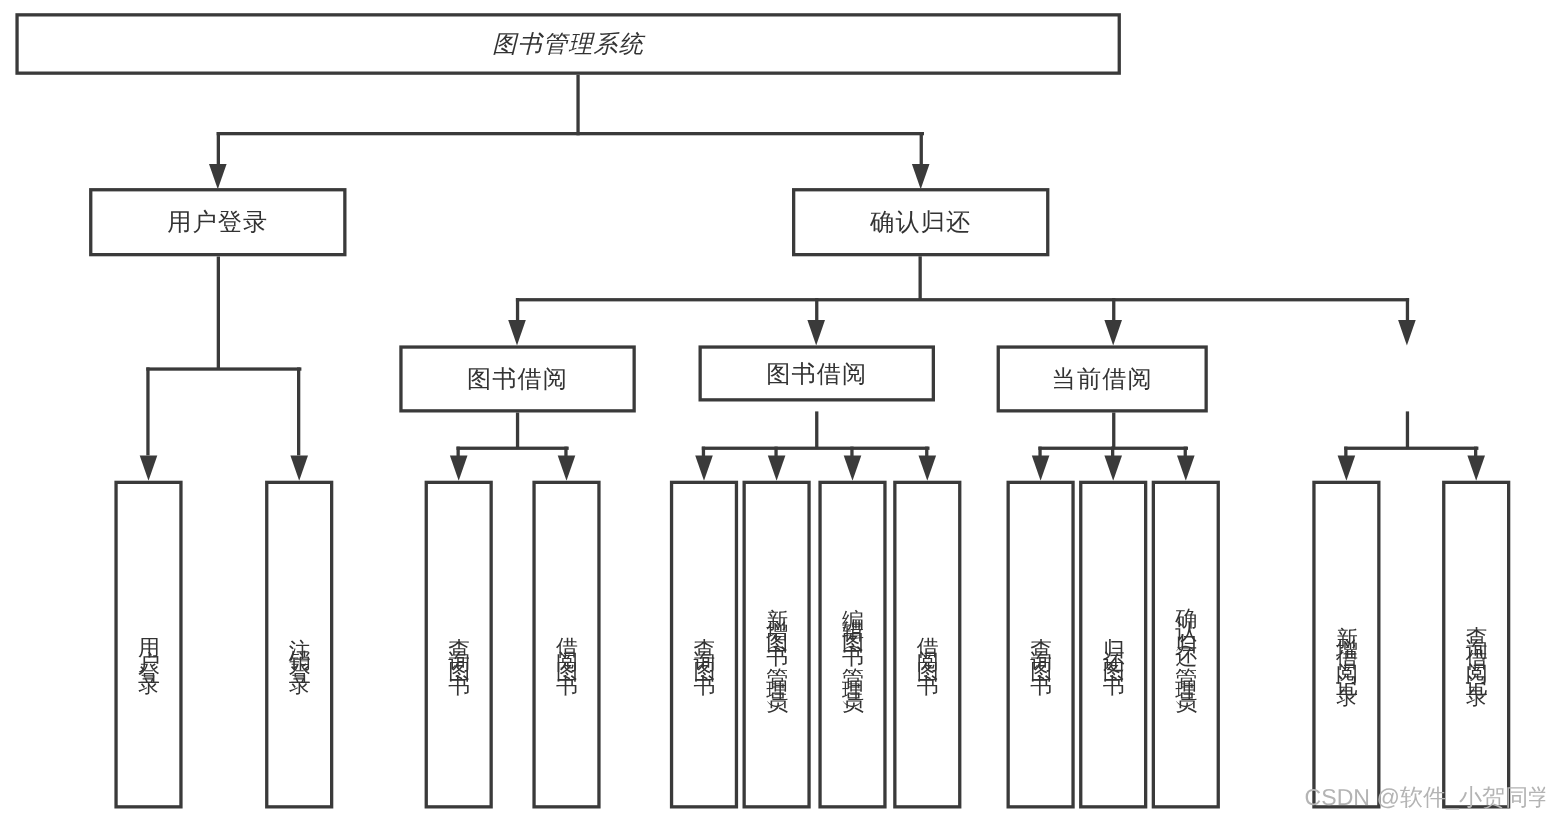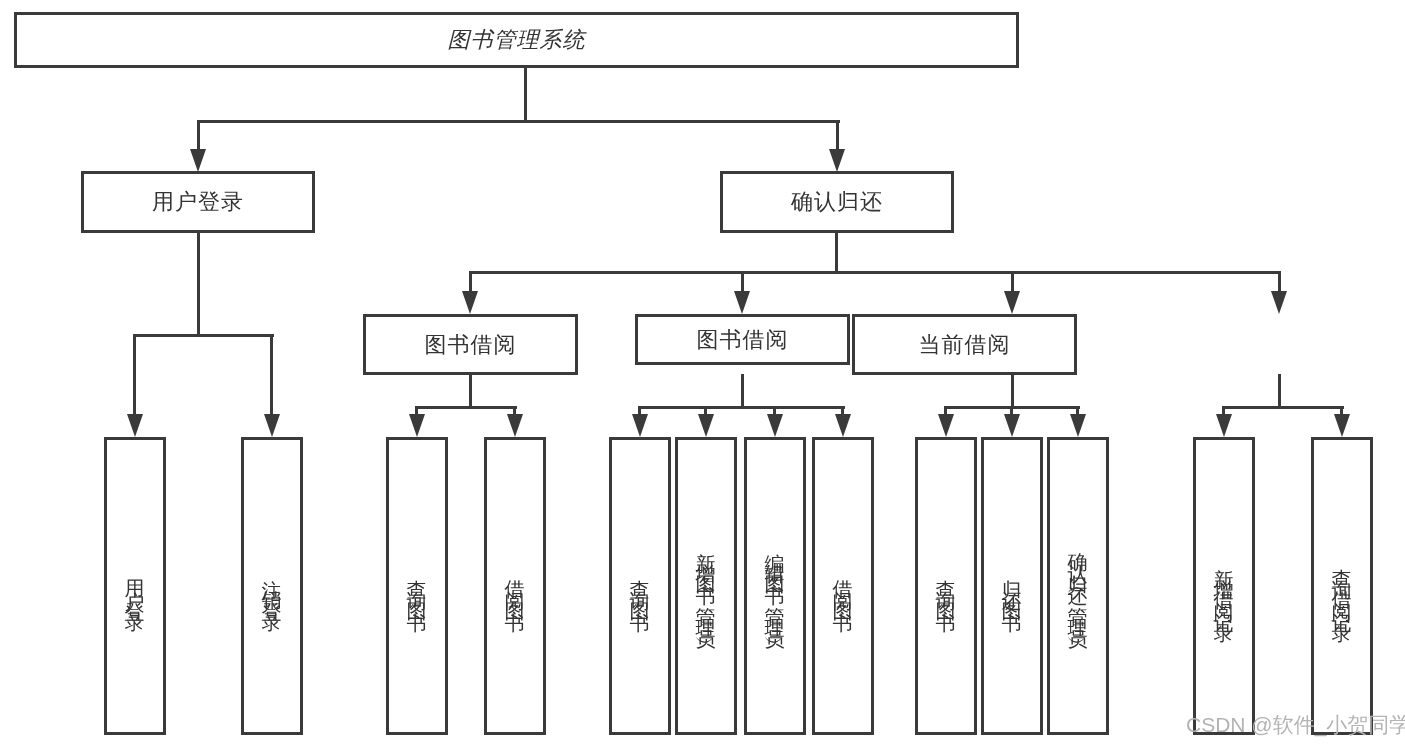--- a/index.html
+++ b/index.html
@@ -82,21 +82,21 @@
   <div class="node" style="left:14px; top:12px; width:1005px; height:56px;font-style:italic;">图书管理系统</div>
 
   <div class="node" style="left:81px; top:171px; width:234px; height:62px;">用户登录</div>
 
   <div class="node" style="left:720px; top:171px; width:234px; height:62px;">确认归还</div>
 
   <div class="node" style="left:363px; top:314px; width:215px; height:61px;">图书借阅</div>
 
   <div class="node" style="left:635px; top:314px; width:215px; height:51px;">图书借阅</div>
 
-  <div class="node" style="left:852px; top:314px; width:225px; height:61px;">当前借阅</div>
+  <div class="node" style="left:906px; top:314px; width:192px; height:61px;">当前借阅</div>
 
 
   <div class="leaf" style="left:104px;">
     <span>用户登录</span>
   </div>
   <div class="leaf" style="left:241px;">
     <span>注销登录</span>
   </div>
 
   <div class="leaf" style="left:386px;">

